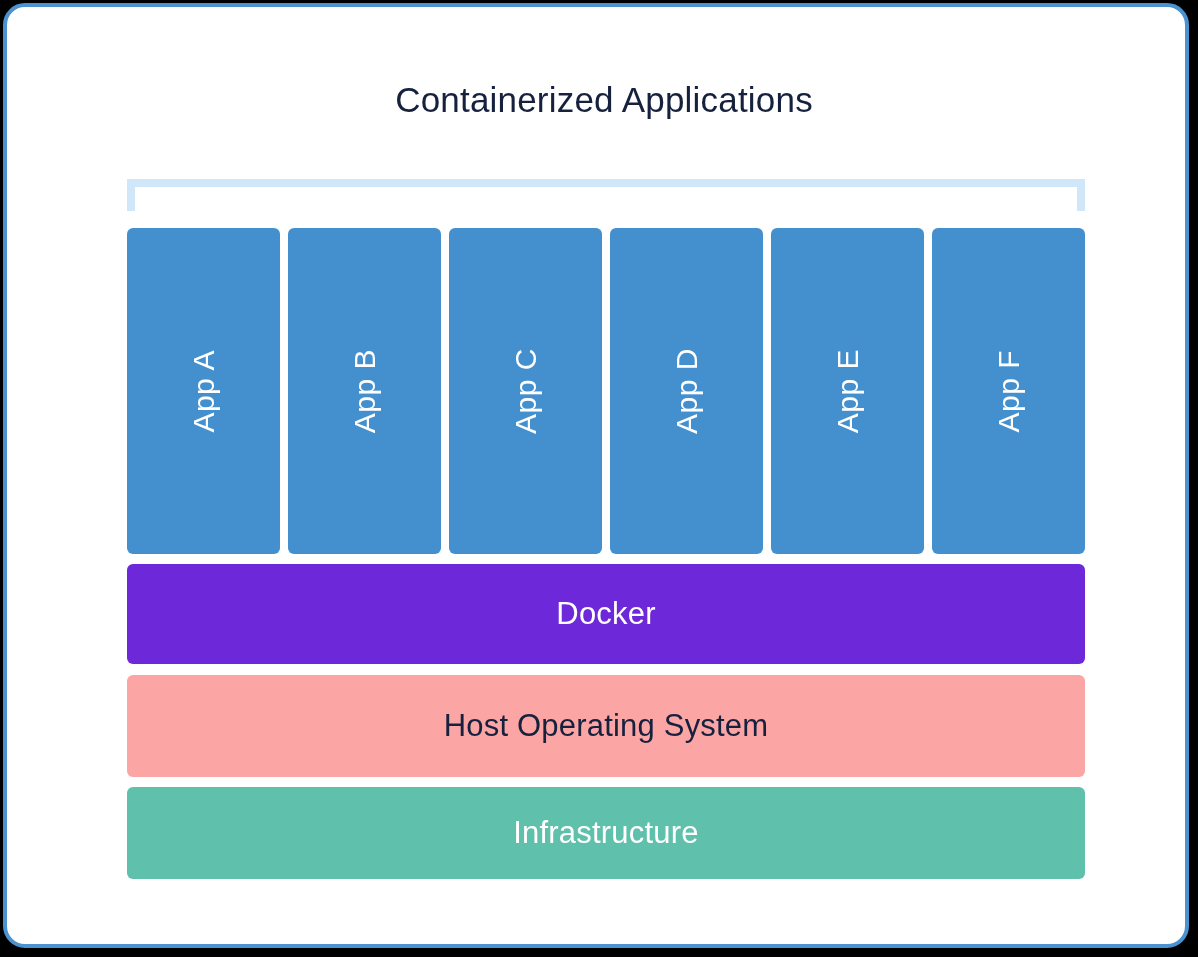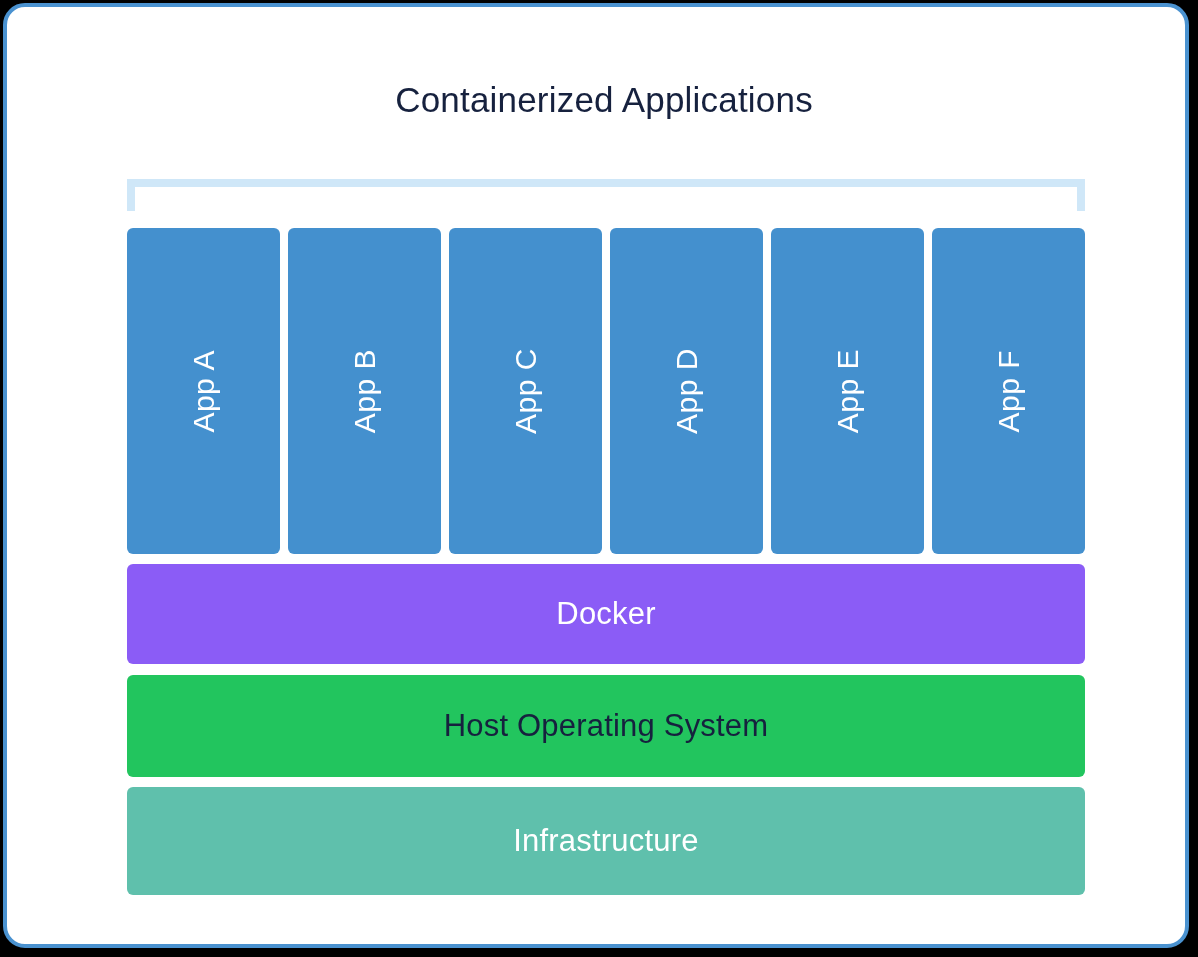--- a/index.html
+++ b/index.html
@@ -103,32 +103,32 @@
     align-items: center;
     justify-content: center;
     font-size: 31px;
     font-weight: 400;
     letter-spacing: 0.2px;
     box-sizing: border-box;
   }
   #layer-docker {
     top: 557px;
     height: 100px;
-    background: #8b5cf6;
+    background: #6d28d9;
     color: #ffffff;
   }
   #layer-host-os {
     top: 668px;
     height: 102px;
-    background: #22c55e;
+    background: #fca5a5;
     color: #16213e;
   }
   #layer-infrastructure {
     top: 780px;
-    height: 108px;
+    height: 92px;
     background: #5fc0ac;
     color: #ffffff;
   }
 </style>
 </head>
 <body>
 
 <div id="frame">
 
   <div id="title">Containerized Applications</div>

